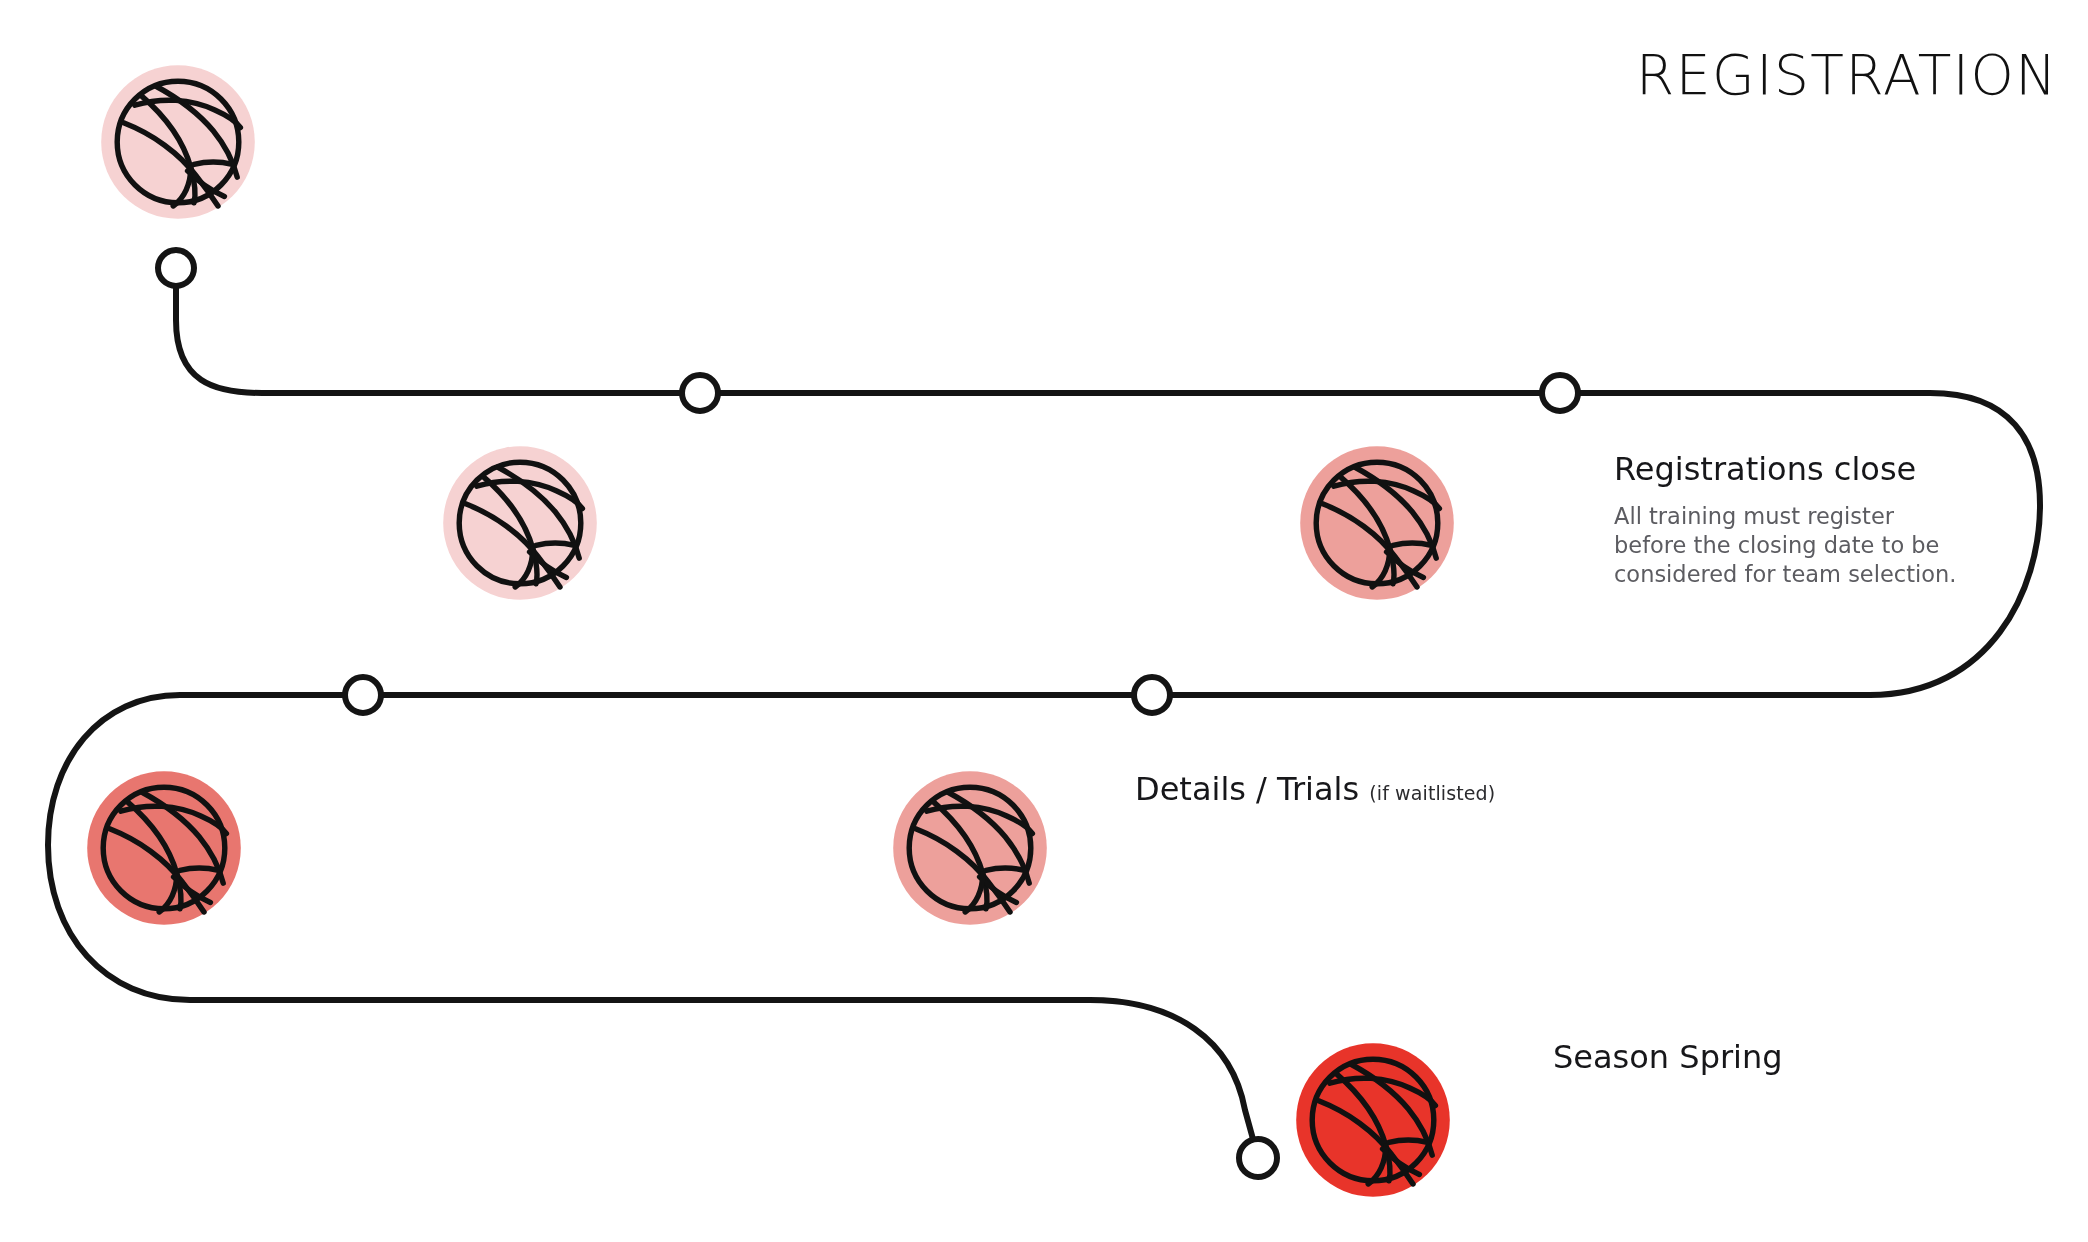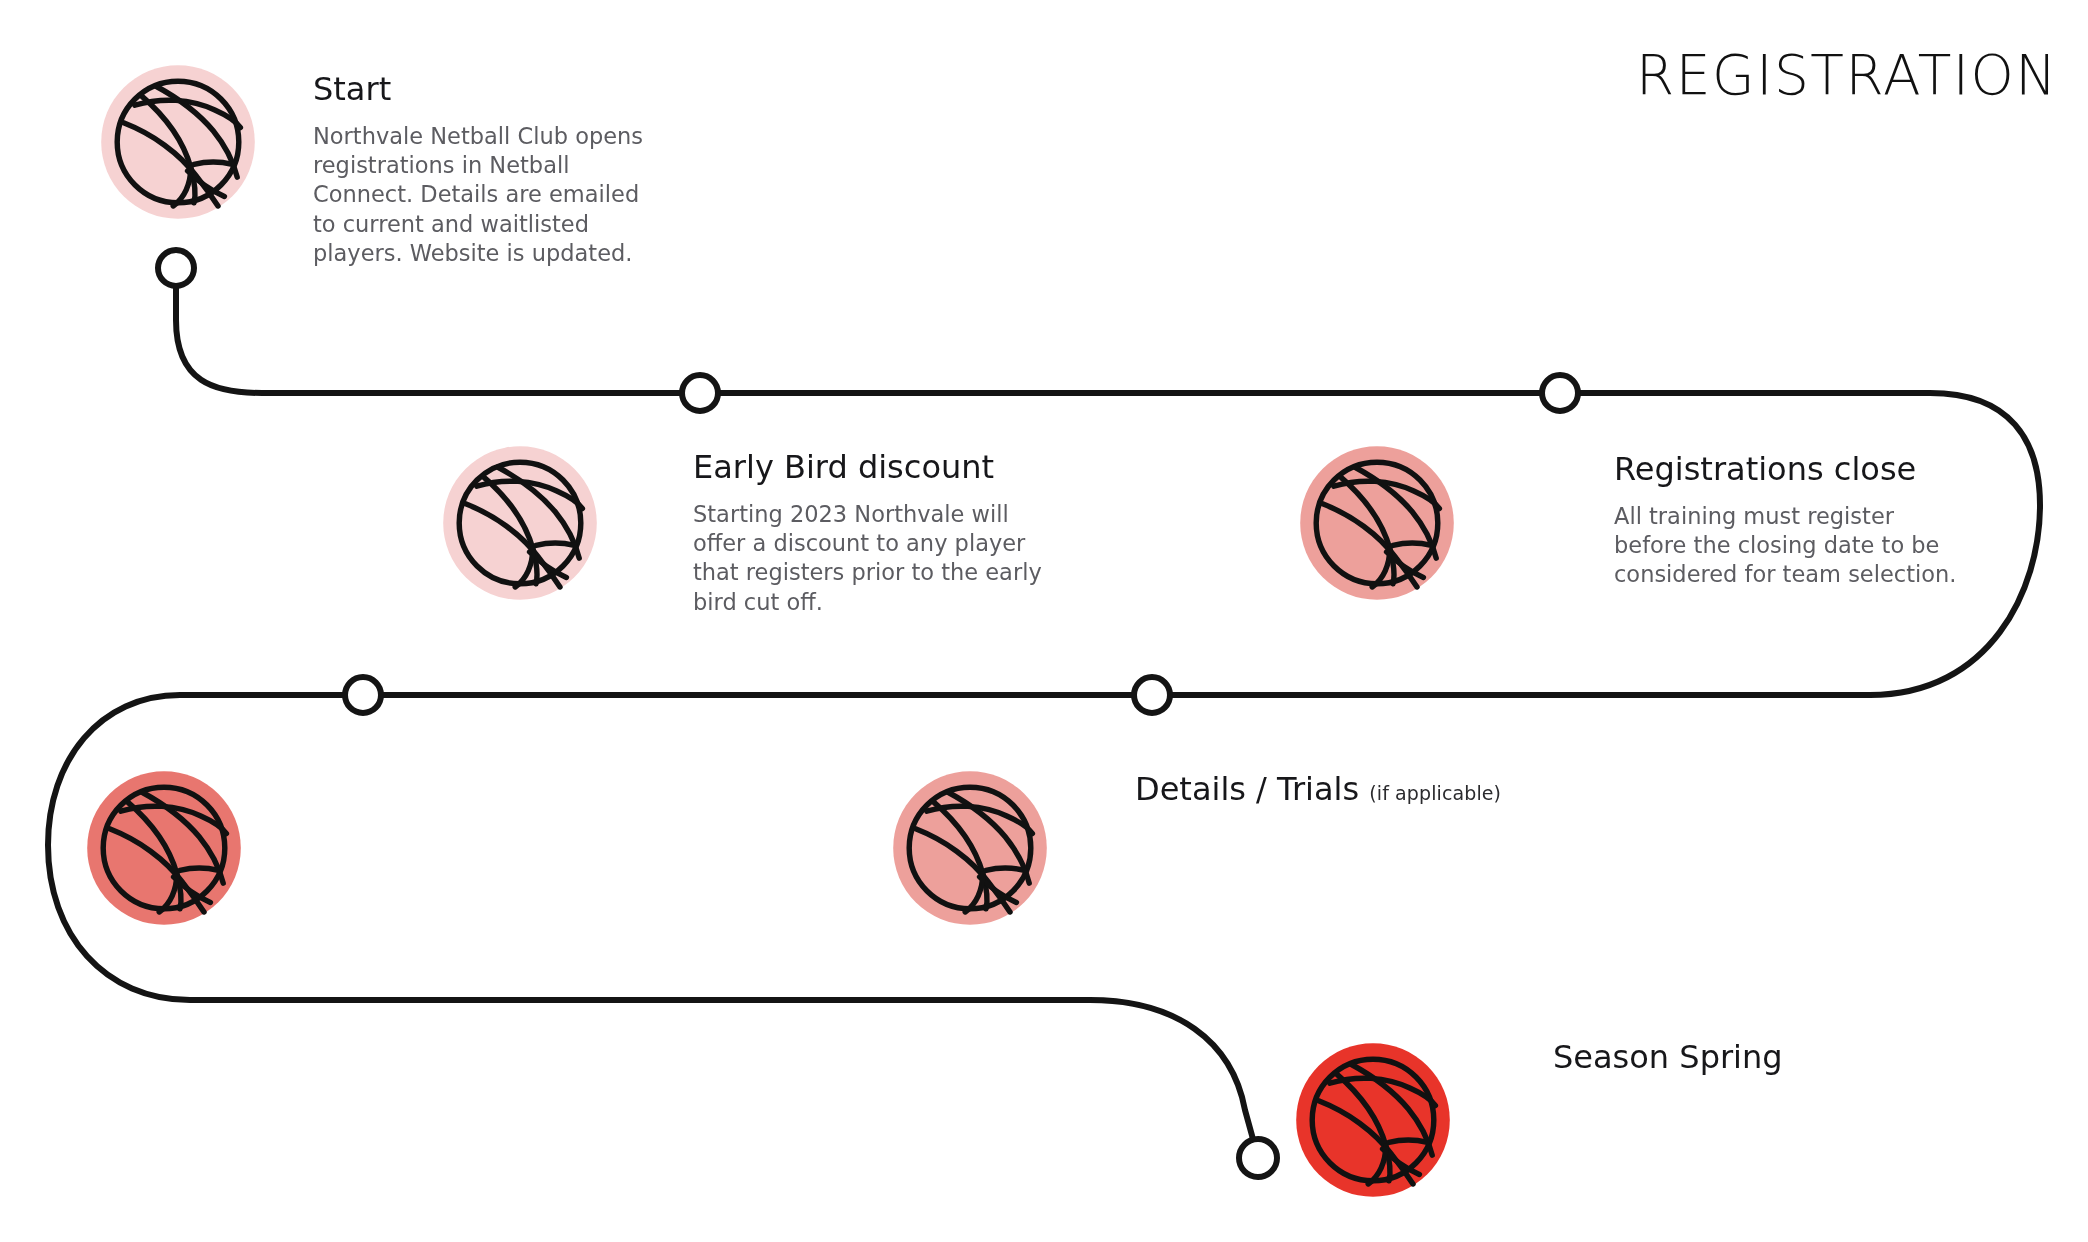--- a/index.html
+++ b/index.html
@@ -199,55 +199,36 @@
         <path d="M16 38 C34 45 51 57 62 72 C69 81 73 87 75 90"></path>
         <path d="M36 15 C49 22 62 31 72 43 C81 54 85 64 87 72"></path>
         <path d="M23 27 C40 22 58 23 73 30 C82 34 87 38 89 41"></path>
         <path d="M56 68 C62 74 70 80 79 84"></path>
         <path d="M58 66 C58 76 54 85 47 90"></path>
         <path d="M60 64 C68 62 76 62 84 64"></path>
       </g>
     </svg>
   </div>
 
-  <div class="step" style="left:313px; top:72px; width:380px;">
-    <div class="step-title">
-      <span>Start</span>
-    </div>
-    <p class="step-body">Northvale Netball Club opens
-registrations in Netball
-Connect. Details are emailed
-to current and waitlisted
-players. Website is updated.</p>
-  </div>
-
-  <div class="step" style="left:693px; top:450px; width:400px;">
-    <div class="step-title">
-      <span>Early Bird discount</span>
-    </div>
-    <p class="step-body">Starting 2023 Northvale will
-offer a discount to any player
-that registers prior to the early
-bird cut off.</p>
-  </div>
+
 
   <div class="step" style="left:1614px; top:452px; width:400px;">
     <div class="step-title">
       <span>Registrations close</span>
     </div>
     <p class="step-body">All training must register
 before the closing date to be
 considered for team selection.</p>
   </div>
 
 
   <div class="step" style="left:1135px; top:772px; width:580px;">
     <div class="step-title">
       <span>Details / Trials</span>
-      <span class="step-title-sub">(if applicable)</span>
+      <span class="step-title-sub">(if waitlisted)</span>
     </div>
   </div>
 
   <div class="step" style="left:1553px; top:1040px; width:470px;">
     <div class="step-title">
       <span>Season Spring</span>
     </div>
   </div>
 
 </div>

